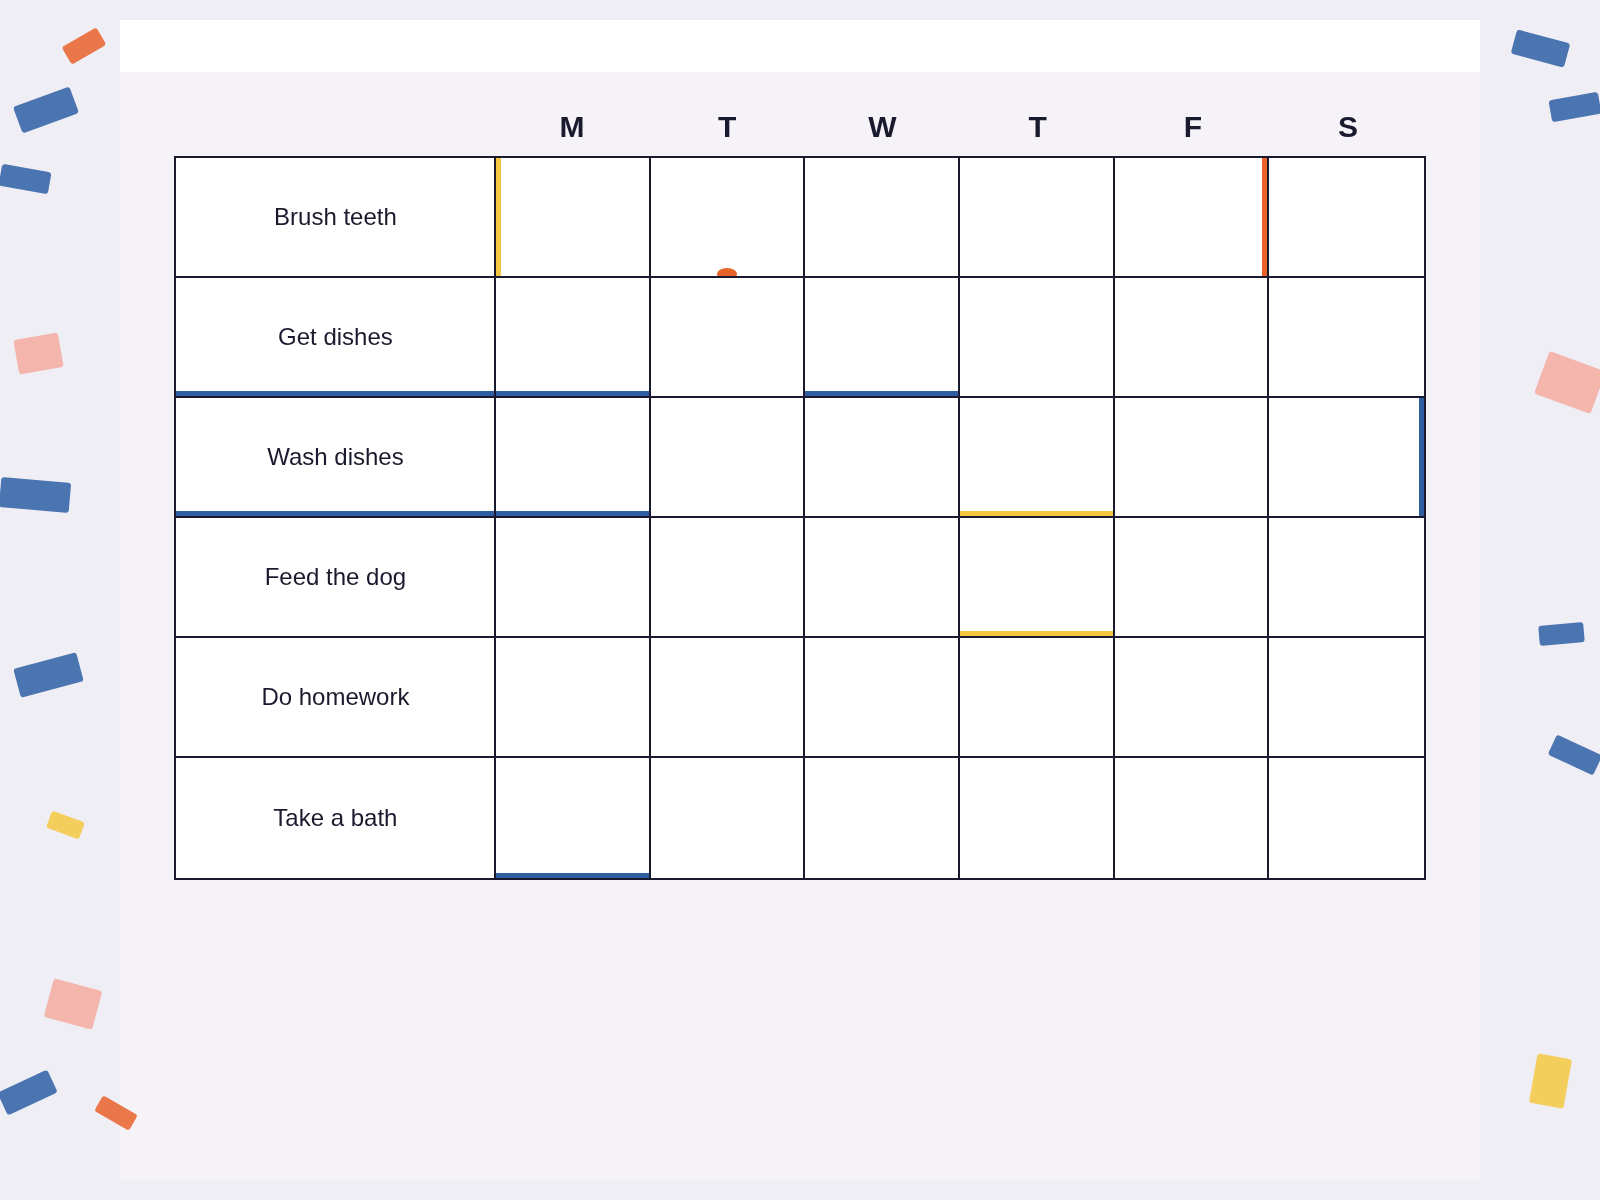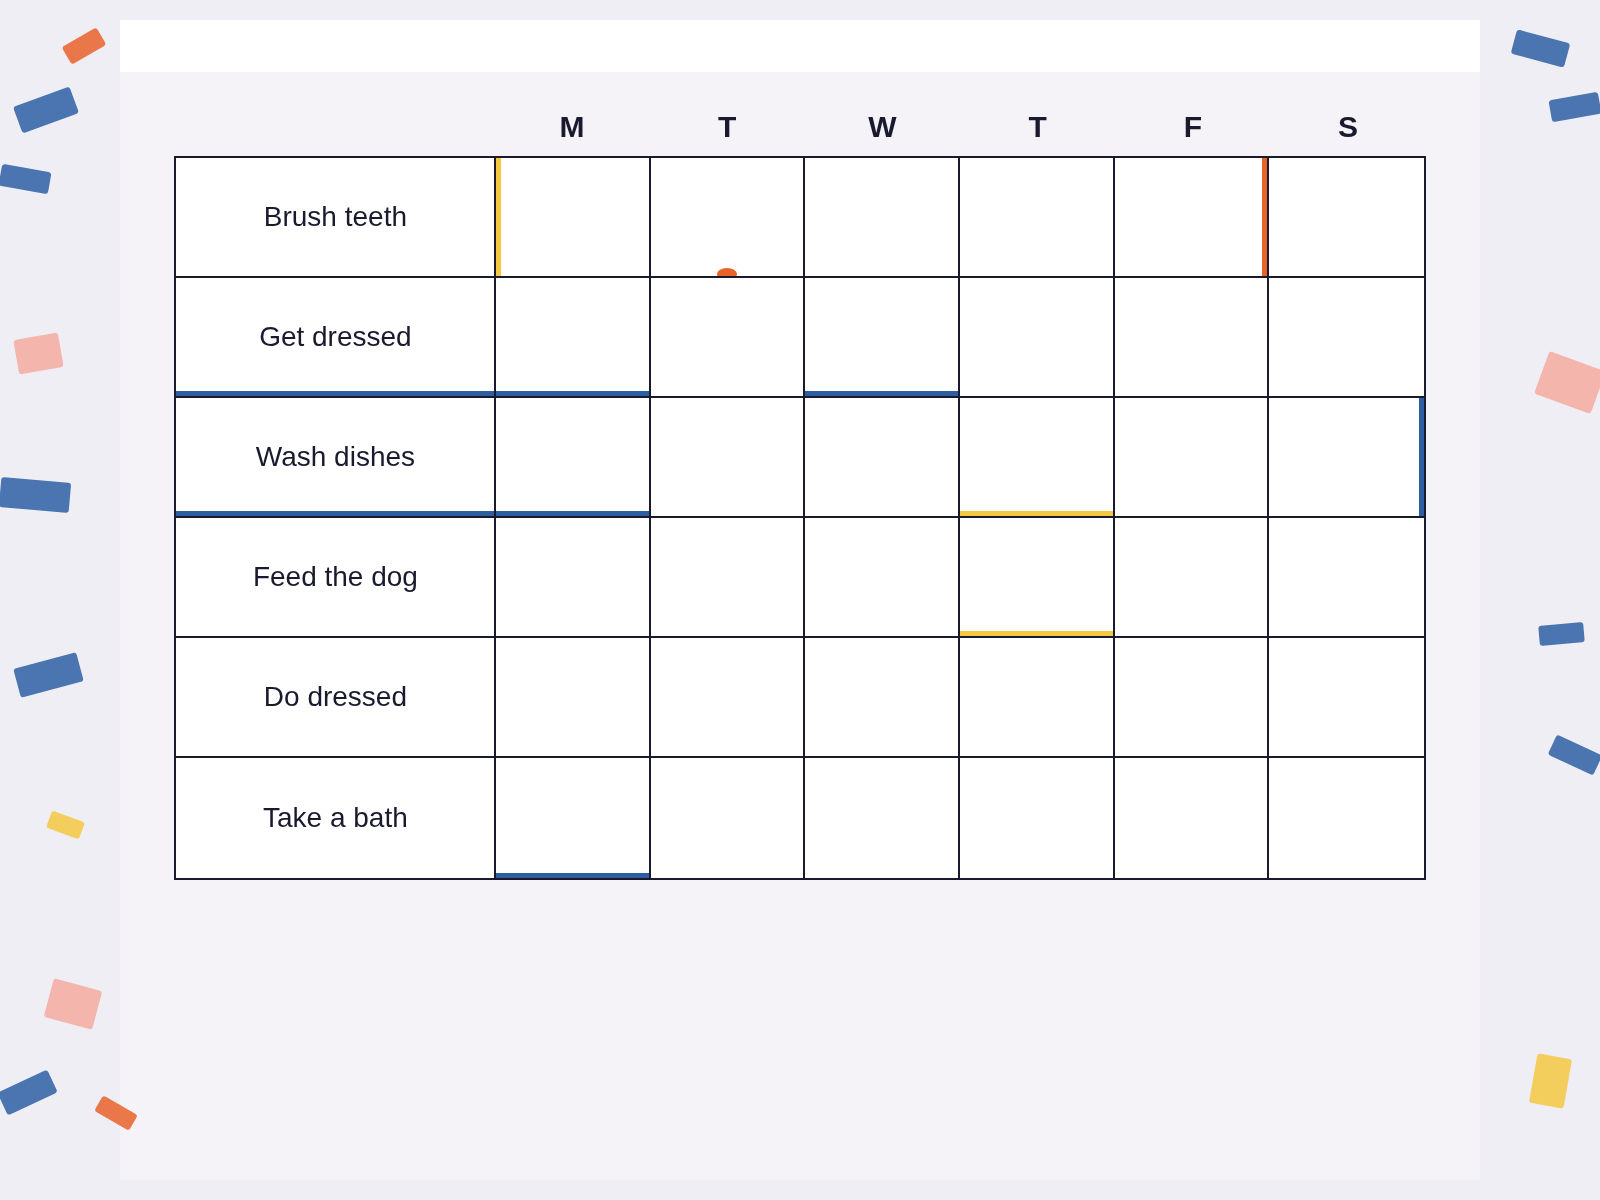--- a/index.html
+++ b/index.html
@@ -100,21 +100,21 @@
       background: white;
       display: flex;
       align-items: center;
       justify-content: center;
       padding: 16px;
       position: relative;
       overflow: hidden;
     }
 
     .chore-label {
-      font-size: 28px;
+      font-size: 24px;
       font-weight: 400;
       color: #1a1a2e;
       font-family: Arial, sans-serif;
     }
 
     .check-cell {
       border-right: 2px solid #1a1a2e;
       background: white;
       position: relative;
       overflow: hidden;
@@ -157,21 +157,21 @@
           </div>
           <div class="check-cell"></div>
           <div class="check-cell"></div>
           <div class="check-cell" style="position: relative;">
             <div style="position: absolute; right: 0px; top: 0px; bottom: 0px; width: 5px; background: rgb(232, 98, 42);"></div>
           </div>
           <div class="check-cell"></div>
         </div>
         <div class="chart-row">
           <div class="chore-cell">
-            <span class="chore-label">Get dressed</span>
+            <span class="chore-label">Get dishes</span>
             <div style="position: absolute; bottom: 0px; left: 0px; right: 0px; height: 5px; background: rgb(46, 95, 163);"></div>
           </div>
           <div class="check-cell" style="position: relative;">
             <div style="position: absolute; bottom: 0px; left: 0px; right: 0px; height: 5px; background: rgb(46, 95, 163);"></div>
           </div>
           <div class="check-cell"></div>
           <div class="check-cell" style="position: relative;">
             <div style="position: absolute; bottom: 0px; left: 0px; right: 0px; height: 5px; background: rgb(46, 95, 163);"></div>
           </div>
           <div class="check-cell"></div>
@@ -204,21 +204,21 @@
           <div class="check-cell"></div>
           <div class="check-cell"></div>
           <div class="check-cell" style="position: relative;">
             <div style="position: absolute; bottom: 0px; left: 0px; right: 0px; height: 5px; background: rgb(245, 200, 66);"></div>
           </div>
           <div class="check-cell"></div>
           <div class="check-cell"></div>
         </div>
         <div class="chart-row">
           <div class="chore-cell">
-            <span class="chore-label">Do dressed</span>
+            <span class="chore-label">Do homework</span>
           </div>
           <div class="check-cell"></div>
           <div class="check-cell"></div>
           <div class="check-cell"></div>
           <div class="check-cell"></div>
           <div class="check-cell"></div>
           <div class="check-cell"></div>
         </div>
         <div class="chart-row">
           <div class="chore-cell">

